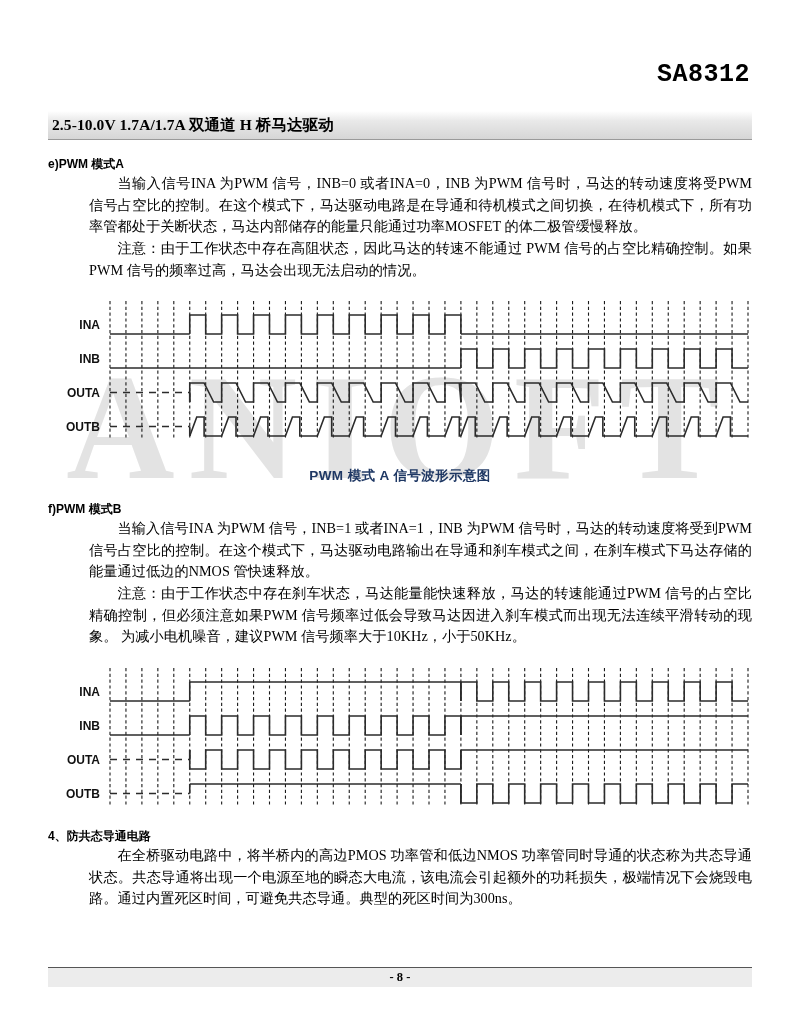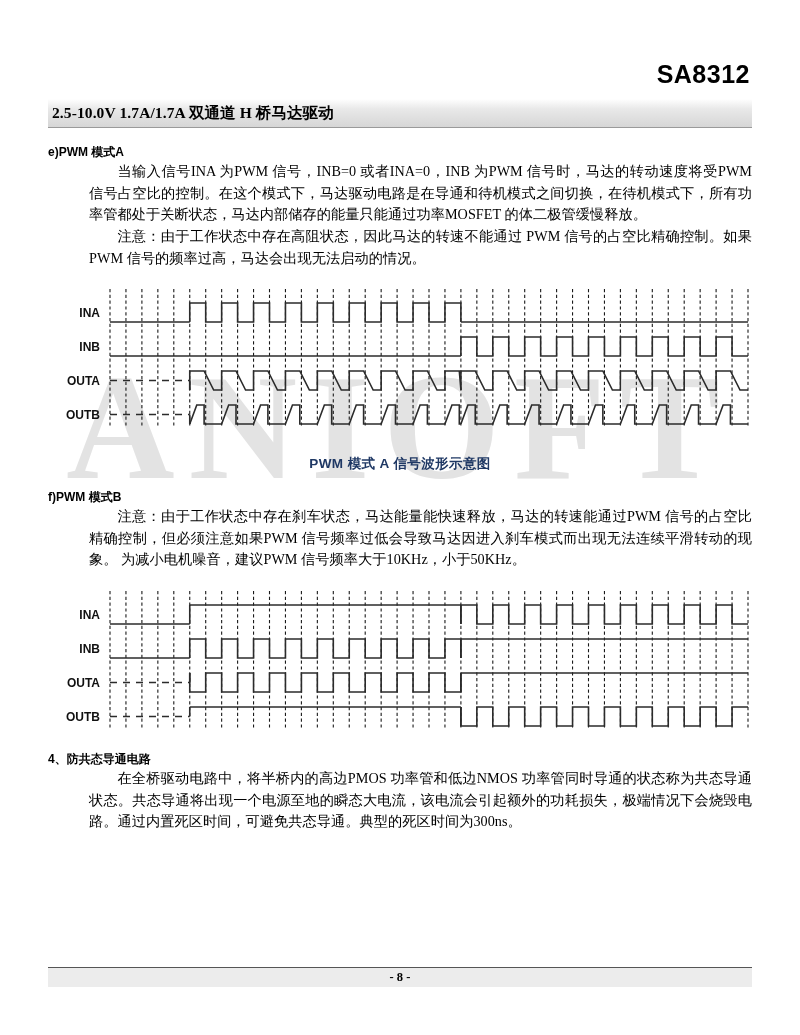--- a/index.html
+++ b/index.html
@@ -43,31 +43,31 @@
 
   .content {
     position: relative;
     z-index: 2;
     padding: 0 48px;
   }
 
   
   .doc-title {
     text-align: right;
-    font-family: Liberation Sans, sans-serif;
+    font-family: Liberation Mono, monospace;
     font-size: 25px;
     font-weight: 700;
     letter-spacing: 0.5px;
     padding-top: 62px;
     padding-right: 2px;
     line-height: 1;
   }
 
   .title-bar {
-    margin-top: 12px;
+    margin-top: 24px;
     height: 28px;
     background: linear-gradient(to bottom, #ffffff 0%, #e9e9e9 35%, #d6d6d6 100%);
     border-bottom: 1px solid #9a9a9a;
     display: flex;
     align-items: center;
   }
   .title-bar-text {
     font-family: "Liberation Serif", serif;
     font-size: 15.5px;
     font-weight: 700;
@@ -220,20 +220,21 @@
           <path d="M 141.75 107 L 141.75 97.5" stroke="#2b2b2b" stroke-width="1.6" fill="none" stroke-linejoin="miter" stroke-linecap="butt"></path>
           <path d="M 62 131.5 L 141.75 131.5" stroke="#2b2b2b" stroke-width="1.6" fill="none" stroke-linejoin="miter" stroke-linecap="butt" stroke-dasharray="7 6"></path>
           <path d="M 141.75 141 L 148.768 122 L 156.105 122 L 156.105 141 L 173.65 141 L 180.668 122 L 188.005 122 L 188.005 141 L 205.55 141 L 212.568 122 L 219.905 122 L 219.905 141 L 237.45000000000002 141 L 244.46800000000002 122 L 251.805 122 L 251.805 141 L 269.35 141 L 276.368 122 L 283.70500000000004 122 L 283.70500000000004 141 L 301.25 141 L 308.268 122 L 315.605 122 L 315.605 141 L 333.15 141 L 340.16799999999995 122 L 347.505 122 L 347.505 141 L 365.04999999999995 141 L 372.0679999999999 122 L 379.405 122 L 379.405 141 L 396.94999999999993 141 L 403.9679999999999 122 L 411.30499999999995 122 L 411.30499999999995 141 L 412.9 141" stroke="#2b2b2b" stroke-width="1.6" fill="none" stroke-linejoin="miter" stroke-linecap="butt"></path>
           <path d="M 412.9 141 L 419.91799999999995 122 L 427.255 122 L 427.255 141 L 444.79999999999995 141 L 451.8179999999999 122 L 459.155 122 L 459.155 141 L 476.69999999999993 141 L 483.7179999999999 122 L 491.05499999999995 122 L 491.05499999999995 141 L 508.5999999999999 141 L 515.6179999999999 122 L 522.9549999999999 122 L 522.9549999999999 141 L 540.4999999999999 141 L 547.5179999999999 122 L 554.8549999999999 122 L 554.8549999999999 141 L 572.3999999999999 141 L 579.4179999999999 122 L 586.7549999999999 122 L 586.7549999999999 141 L 604.2999999999998 141 L 611.3179999999999 122 L 618.6549999999999 122 L 618.6549999999999 141 L 636.1999999999998 141 L 643.2179999999998 122 L 650.5549999999998 122 L 650.5549999999998 141 L 668.0999999999998 141 L 675.1179999999998 122 L 682.4549999999998 122 L 682.4549999999998 141 L 699.9999999999998 141" stroke="#2b2b2b" stroke-width="1.6" fill="none" stroke-linejoin="miter" stroke-linecap="butt"></path>
           <path d="M 141.75 141 L 141.75 131.5" stroke="#2b2b2b" stroke-width="1.6" fill="none" stroke-linejoin="miter" stroke-linecap="butt"></path>
         </svg>
       <div class="fig-caption">PWM 模式 A 信号波形示意图</div>
     </div>
 
     <div class="section-head">f)PWM 模式B</div>
+    <p class="para indent">当输入信号INA 为PWM 信号，INB=1 或者INA=1，INB 为PWM 信号时，马达的转动速度将受到PWM 信号占空比的控制。在这个模式下，马达驱动电路输出在导通和刹车模式之间，在刹车模式下马达存储的能量通过低边的NMOS 管快速释放。</p>
     <p class="para indent">注意：由于工作状态中存在刹车状态，马达能量能快速释放，马达的转速能通过PWM 信号的占空比精确控制，但必须注意如果PWM 信号频率过低会导致马达因进入刹车模式而出现无法连续平滑转动的现象。 为减小电机噪音，建议PWM 信号频率大于10KHz，小于50KHz。</p>
 
     <div class="figure">
       <svg id="svg-mode-b" width="704" height="150" viewBox="0 0 704 150">
           <line x1="62" y1="6" x2="62" y2="144" stroke="#1a1a1a" stroke-width="1.1" stroke-dasharray="3.2 2.6"></line>
           <line x1="77.95" y1="6" x2="77.95" y2="144" stroke="#1a1a1a" stroke-width="1.1" stroke-dasharray="3.2 2.6"></line>
           <line x1="93.9" y1="6" x2="93.9" y2="144" stroke="#1a1a1a" stroke-width="1.1" stroke-dasharray="3.2 2.6"></line>
           <line x1="109.85" y1="6" x2="109.85" y2="144" stroke="#1a1a1a" stroke-width="1.1" stroke-dasharray="3.2 2.6"></line>
           <line x1="125.8" y1="6" x2="125.8" y2="144" stroke="#1a1a1a" stroke-width="1.1" stroke-dasharray="3.2 2.6"></line>
           <line x1="141.75" y1="6" x2="141.75" y2="144" stroke="#1a1a1a" stroke-width="1.1" stroke-dasharray="3.2 2.6"></line>

